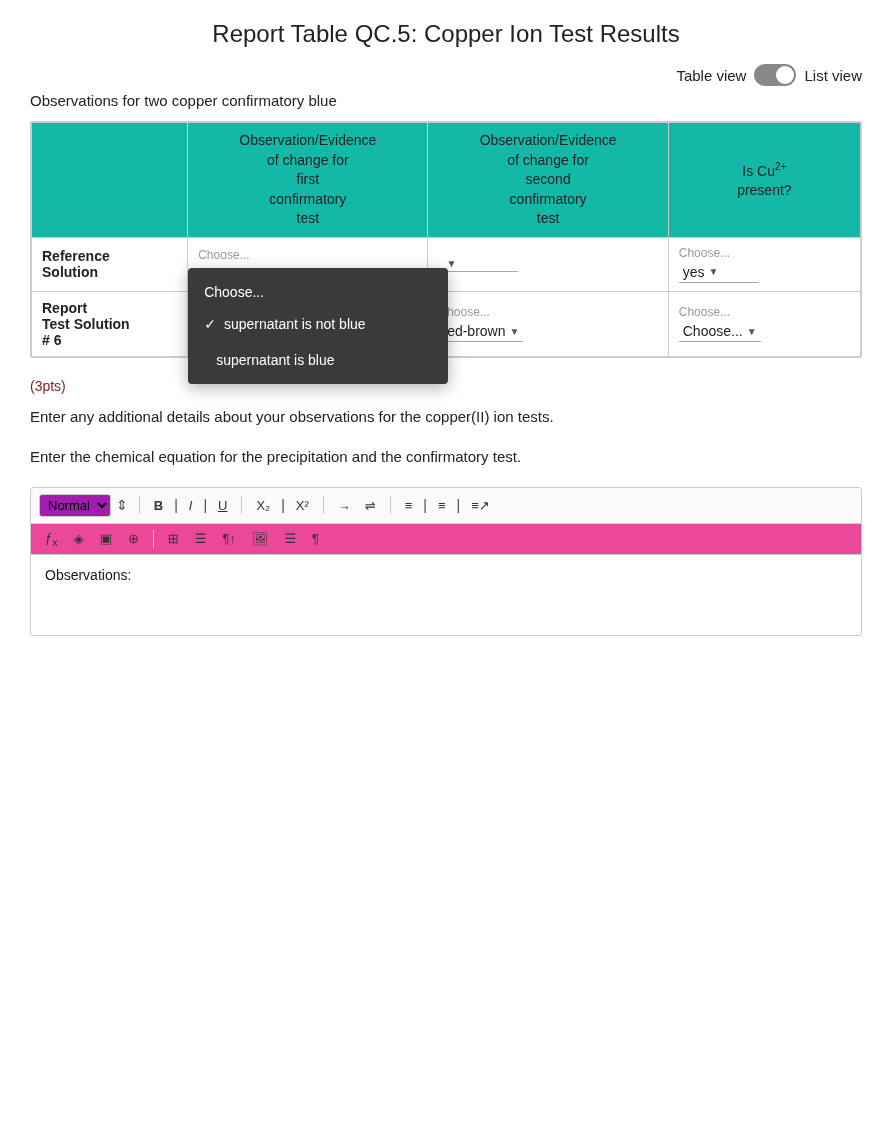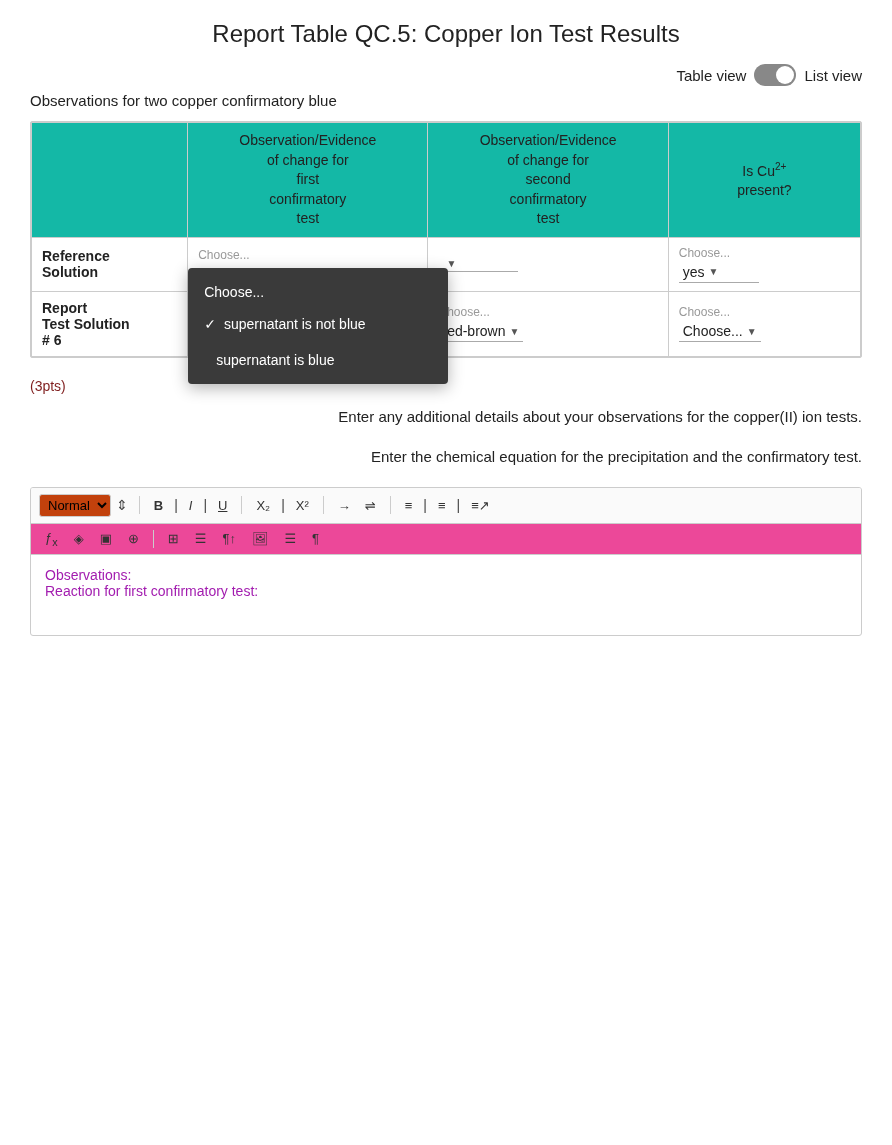--- a/index.html
+++ b/index.html
@@ -148,21 +148,20 @@
 
     .pts-label {
       font-size: 14px;
       color: #7f1d1d;
       margin-bottom: 12px;
     }
     .section-text {
       font-size: 15px;
       margin-bottom: 18px;
       line-height: 1.5;
-      text-align: right;
     }
     .editor-box {
       border: 1px solid #ccc;
       border-radius: 3px;
       overflow: hidden;
     }
     .editor-toolbar {
       border-bottom: 1px solid #ccc;
       padding: 6px 8px;
       display: flex;
@@ -188,41 +187,41 @@
       cursor: pointer;
       background: none;
       border: none;
       color: #333;
     }
     .tb-select {
       border: 1px solid #ccc;
       border-radius: 3px;
       padding: 2px 4px;
       font-size: 13px;
-      background: #c2410c;
+      background: #a21caf;
     }
     .tb-icon {
       font-size: 14px;
       cursor: pointer;
       color: #444;
       padding: 2px 3px;
     }
     .editor-toolbar-row2 {
       border-bottom: 1px solid #ccc;
       padding: 4px 8px;
       display: flex;
       align-items: center;
       gap: 4px;
       background: #ec4899;
     }
     .editor-content {
       padding: 12px 14px;
       min-height: 80px;
       font-size: 14px;
-      color: #a21caf;
+      color: #0f172a;
     }
     .superscript { vertical-align: super; font-size: 10px; }
   </style>
 </head>
 <body>
 
 <h1>Report Table QC.5: Copper Ion Test Results</h1>
 
 <div class="view-toggle">
   <span>Table view</span>
@@ -402,15 +401,14 @@
     <div class="toolbar-sep"></div>
     <button class="tb-btn">⊞</button>
     <button class="tb-btn">☰</button>
     <button class="tb-btn">¶↑</button>
     <button class="tb-btn">🖼</button>
     <button class="tb-btn">☰</button>
     <button class="tb-btn">¶</button>
   </div>
   <div class="editor-content">
     <div>Observations:</div>
-    <div>Reaction for first confirmatory test:</div>
   </div>
 </div>
 
 </body></html>

